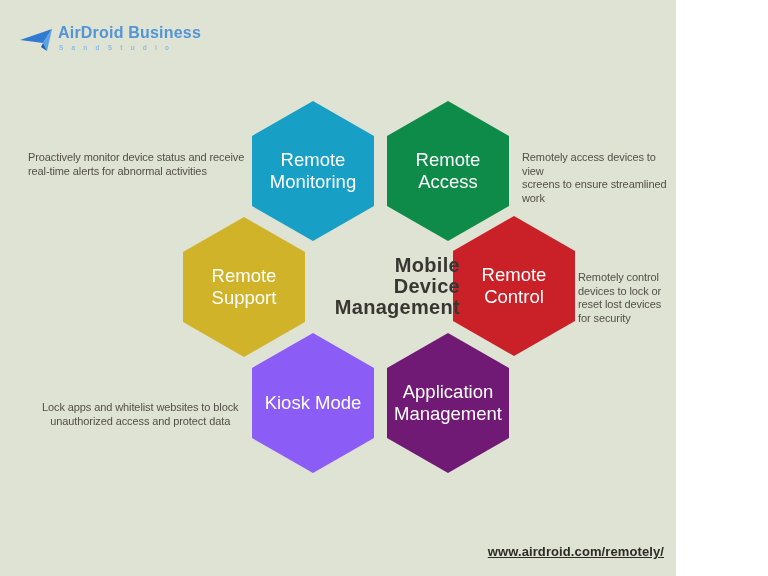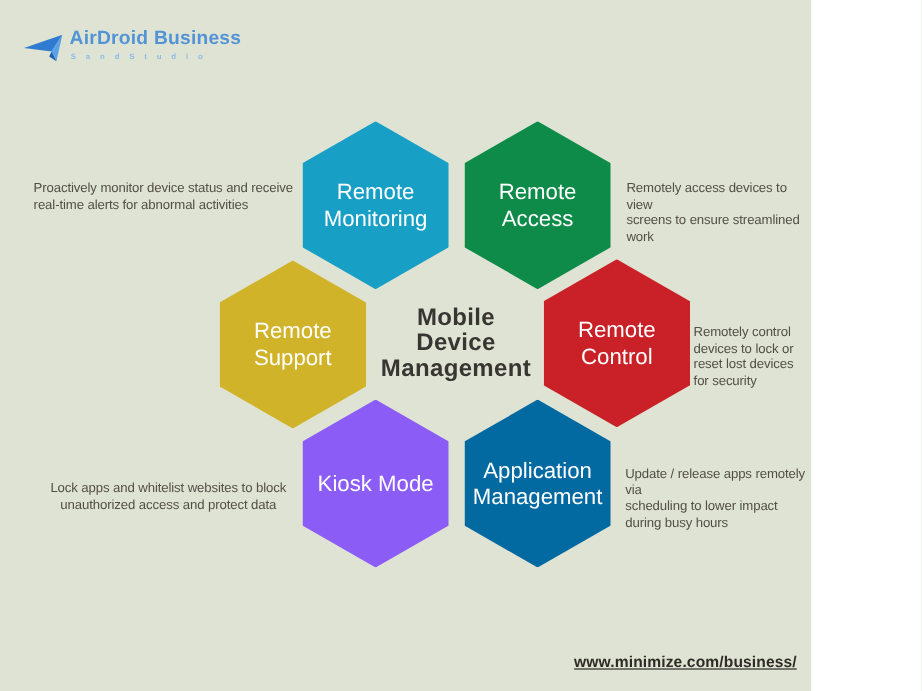--- a/index.html
+++ b/index.html
@@ -28,21 +28,21 @@
   .hex-rm { left:252px; top:101px; }
   .hex-ra { left:387px; top:101px; }
   .hex-rs { left:183px; top:217px; }
   .hex-rc { left:453px; top:216px; }
   .hex-km { left:252px; top:333px; }
   .hex-am { left:387px; top:333px; }
 
   
   .center-title {
     position:absolute; left:300px; top:255px; width:160px;
-    text-align:center; font-weight:bold; font-size:20px; line-height:21px;
+    text-align:right; font-weight:bold; font-size:20px; line-height:21px;
     white-space:pre-line; letter-spacing:0.3px;
   }
 
   
   .desc {
     position:absolute; font-size:11px; line-height:13.5px;
     white-space:pre-line; letter-spacing:-0.1px;
   }
   .desc-monitoring { left:28px;  top:151px; }
   .desc-access     { left:522px; top:151px; }
@@ -77,33 +77,31 @@
 
   <div class="hex hex-rm" style="background: rgb(24, 159, 198);">Remote
 Monitoring</div>
   <div class="hex hex-ra" style="background: rgb(14, 138, 73);">Remote
 Access</div>
   <div class="hex hex-rs" style="background: rgb(209, 179, 42);">Remote
 Support</div>
   <div class="hex hex-rc" style="background: rgb(201, 33, 39);">Remote
 Control</div>
   <div class="hex hex-km" style="background: #8b5cf6;">Kiosk Mode</div>
-  <div class="hex hex-am" style="background: #0369a1;">Application
+  <div class="hex hex-am" style="background: #701a75;">Application
 Management</div>
 
   <div class="center-title" style="color: rgb(56, 54, 50);">Mobile
 Device
 Management</div>
 
   <div class="desc desc-monitoring" style="color: rgb(82, 79, 71);">Proactively monitor device status and receive
 real-time alerts for abnormal activities</div>
   <div class="desc desc-access" style="color: rgb(82, 79, 71);">Remotely access devices to view
 screens to ensure streamlined work</div>
   <div class="desc desc-control" style="color: rgb(82, 79, 71);">Remotely control devices to lock or
 reset lost devices for security</div>
   <div class="desc desc-kiosk" style="color: rgb(82, 79, 71);">Lock apps and whitelist websites to block
 unauthorized access and protect data</div>
-  <div class="desc desc-app" style="color: rgb(82, 79, 71);">Update / release apps remotely  via
-scheduling to lower impact during busy hours</div>
 
-  <div class="footer-url" style="color: rgb(46, 43, 38);">www.minimize.com/business/</div>
+  <div class="footer-url" style="color: rgb(46, 43, 38);">www.airdroid.com/remotely/</div>
 
 </div>
 
 </body></html>

